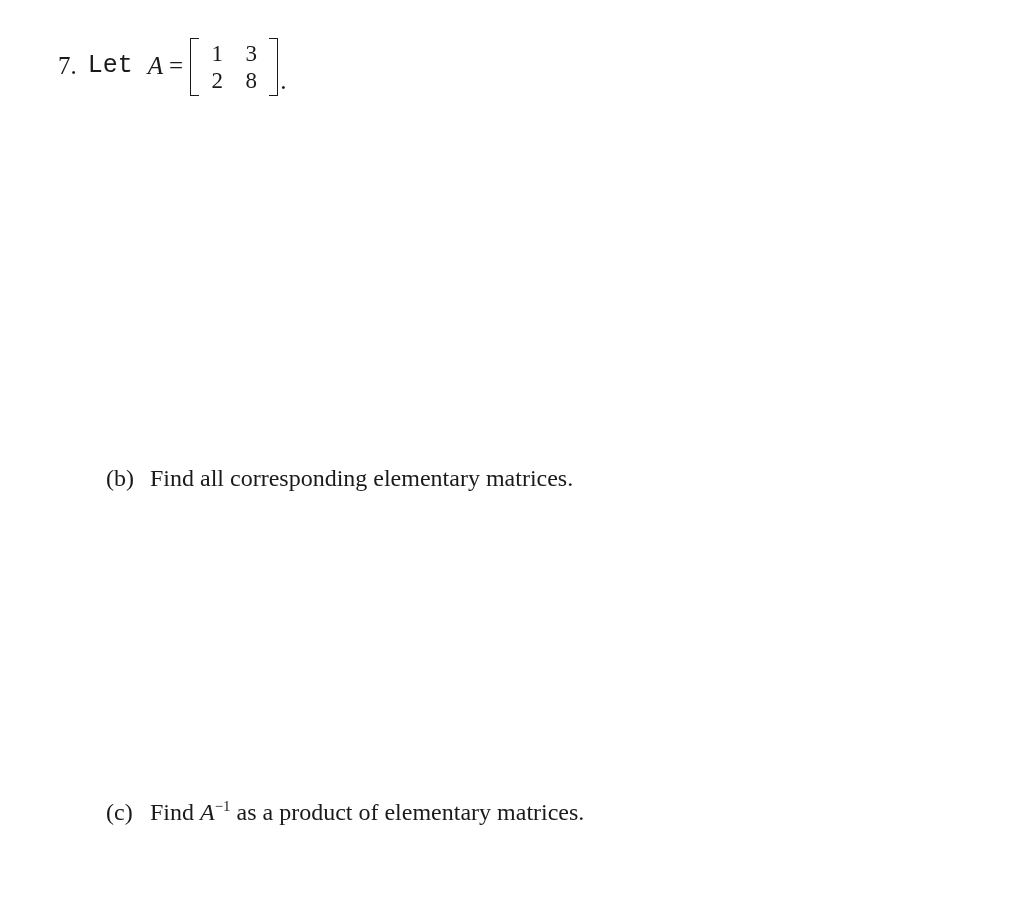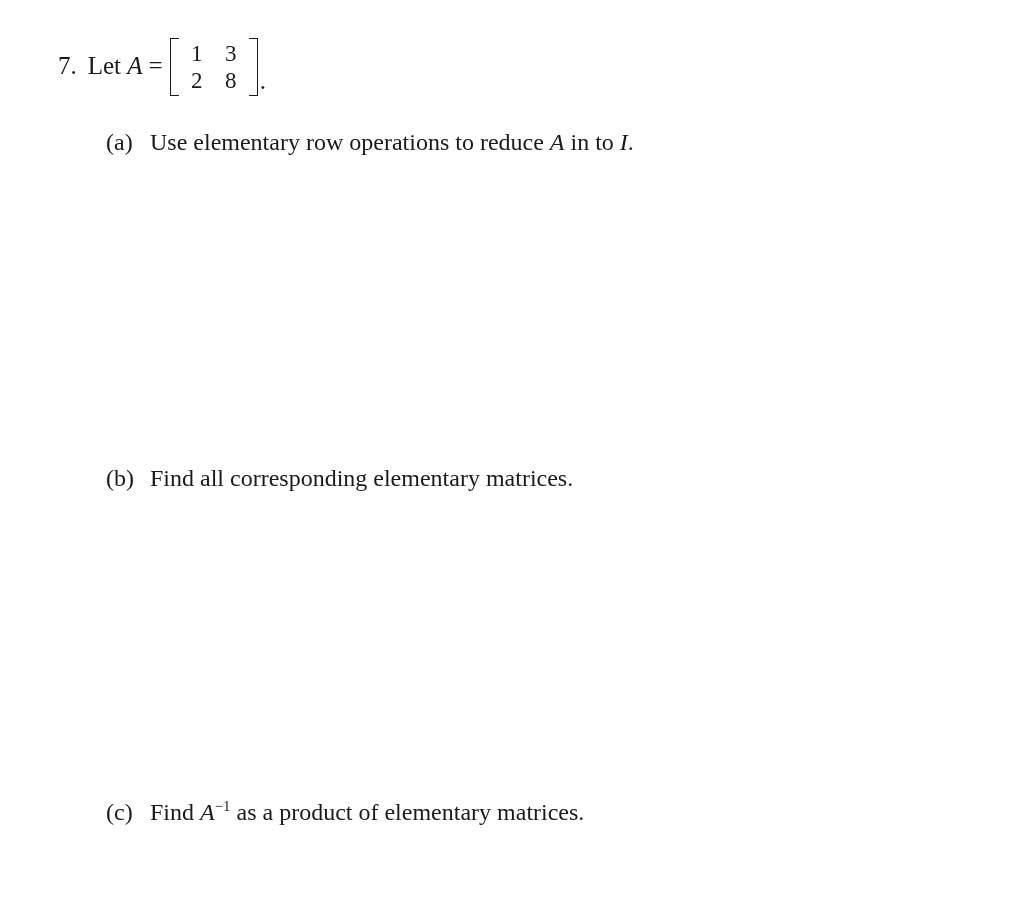--- a/index.html
+++ b/index.html
@@ -34,20 +34,21 @@
   }
   .problem-number {
     font-size: 25px;
     margin-right: 11px;
     padding-top: 15px;
   }
   .stem-text {
     font-size: 25px;
     padding-top: 15px;
     white-space: pre;
+    font-family: Liberation Mono, monospace;
   }
   .var-italic {
     font-style: italic;
     font-family: "Liberation Serif", "DejaVu Serif", serif;
   }
   .equals {
     font-size: 25px;
     padding-top: 15px;
     margin: 0 7px 0 6px;
   }
@@ -136,23 +137,20 @@
         <span class="matrix-cell">3</span>
       </span>
       <span class="matrix-row">
         <span class="matrix-cell">2</span>
         <span class="matrix-cell">8</span>
       </span>
     </span>
     <span class="period-after">.</span>
   </div>
 
-  <div class="part part-a">
-    <span class="part-label">(a)</span><span class="part-body"><span>Use elementary row operations to reduce </span><span class="var-italic">A</span><span> in to </span><span class="var-italic">I</span><span>.</span></span>
-  </div>
 
   <div class="part part-b">
     <span class="part-label">(b)</span><span class="part-body">Find all corresponding elementary matrices.</span>
   </div>
 
   <div class="part part-c">
     <span class="part-label">(c)</span><span class="part-body"><span>Find </span><span class="var-italic">A</span><sup class="inv">−1</sup><span> as a product of elementary matrices.</span></span>
   </div>
 
 </div>

